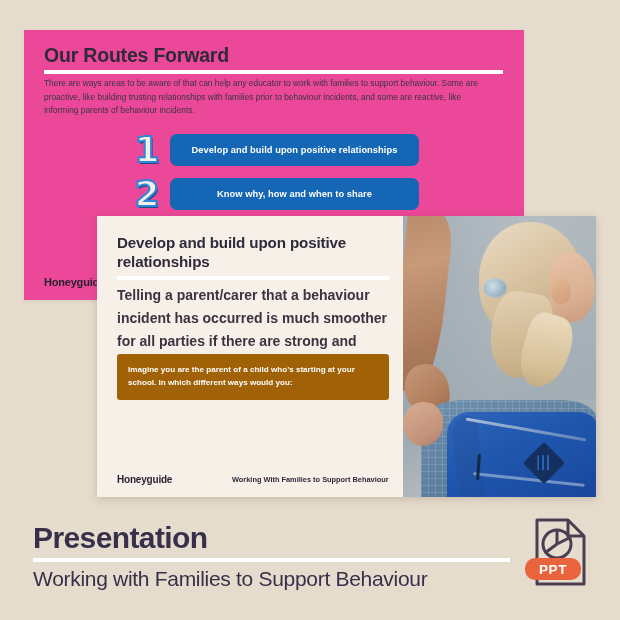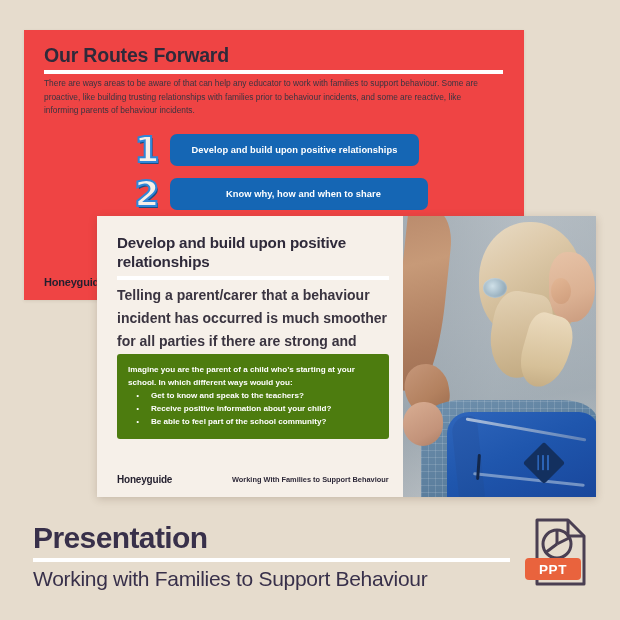--- a/index.html
+++ b/index.html
@@ -20,21 +20,21 @@
     background: #e6dccd;
   }
 
   
   .slide-back {
     position: absolute;
     left: 24px;
     top: 30px;
     width: 500px;
     height: 270px;
-    background: #ef4444;
+    background: #ec4899;
     box-shadow: 0 1px 3px rgba(90,70,50,0.12);
   }
   .s1-title {
     position: absolute;
     left: 20px;
     top: 14px;
     font-size: 19.5px;
     font-weight: bold;
     color: #2f2a3a;
     letter-spacing: -0.2px;
@@ -85,21 +85,21 @@
     color: #ffffff;
     font-size: 9.3px;
     font-weight: bold;
     height: 32px;
     display: flex;
     align-items: center;
     justify-content: center;
     letter-spacing: 0.05px;
   }
   .pill-1 { width: 249px; }
-  .pill-2 { width: 249px; padding-left: 9px; }
+  .pill-2 { width: 249px; }
 
   .s1-footer-brand {
     position: absolute;
     left: 20px;
     bottom: 12px;
     font-size: 11px;
     font-weight: bold;
     color: #231f2e;
     letter-spacing: -0.2px;
   }
@@ -147,21 +147,21 @@
     font-size: 14px;
     line-height: 1.63;
     color: #3a3440;
     font-weight: bold;
   }
   .s2-callout {
     position: absolute;
     left: 20px;
     top: 138px;
     width: 272px;
-    background: #4d7c0f;
+    background: #a16207;
     border-radius: 3px;
     padding: 10px 11px 11px 11px;
     box-sizing: border-box;
     color: #ffffff;
     font-size: 8.1px;
     font-weight: bold;
     line-height: 1.56;
   }
   .s2-callout ul {
     margin: 1px 0 0 0;
@@ -390,21 +390,21 @@
     width: 66px;
     height: 72px;
   }
   .ppt-badge {
     position: absolute;
     left: -2px;
     top: 42px;
     width: 56px;
     height: 22px;
     background: #e9633d;
-    border-radius: 4px;
+    border-radius: 10px;
     color: #ffffff;
     font-size: 13.5px;
     font-weight: bold;
     display: flex;
     align-items: center;
     justify-content: center;
     letter-spacing: 0.6px;
   }
 </style>
 </head>
@@ -433,25 +433,20 @@
 
   <div class="slide-front">
 
     <div class="s2-inner">
       <div class="s2-title">Develop and build upon positive relationships</div>
       <div class="s2-rule"></div>
       <div class="s2-body">Telling a parent/carer that a behaviour incident has occurred is much smoother for all parties if there are strong and trusting relationships in place.</div>
 
       <div class="s2-callout">
         <div>Imagine you are the parent of a child who’s starting at your school. In which different ways would you:</div>
-        <ul>
-          <li>Get to know and speak to the teachers?</li>
-          <li>Receive positive information about your child?</li>
-          <li>Be able to feel part of the school community?</li>
-        </ul>
       </div>
 
       <div class="s2-foot-brand">Honeyguide</div>
       <div class="s2-foot-title">Working With Families to Support Behaviour</div>
     </div>
 
     <div class="s2-photo">
       <div class="ph-bg"></div>
       <div class="ph-bg2"></div>
       <div class="arm"></div>

